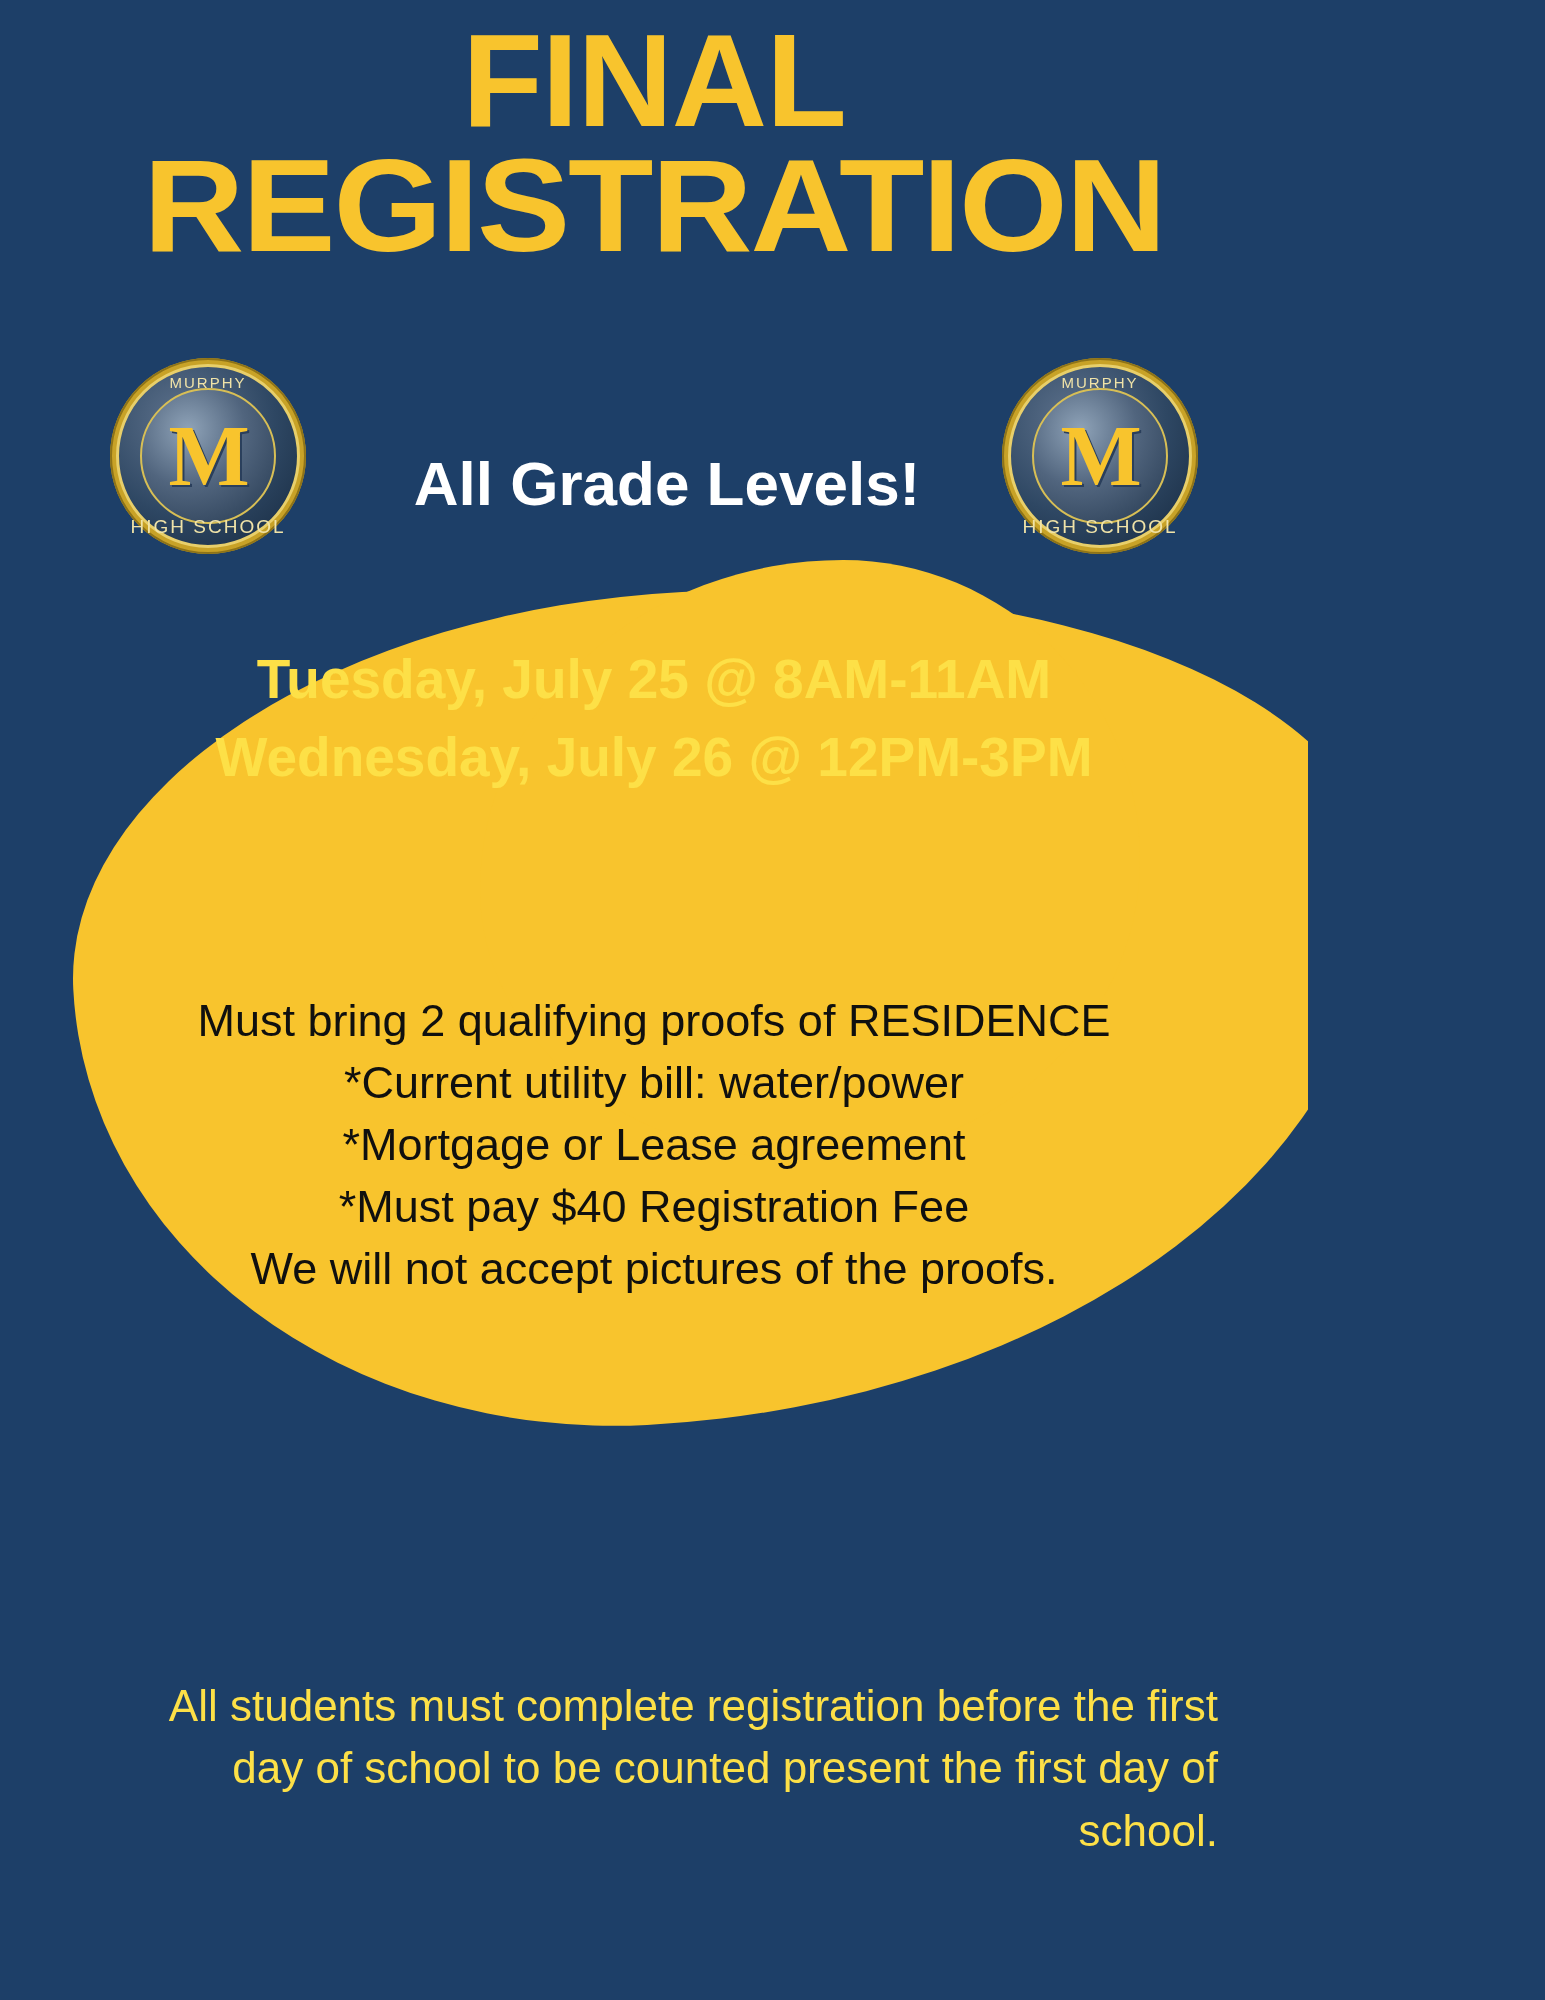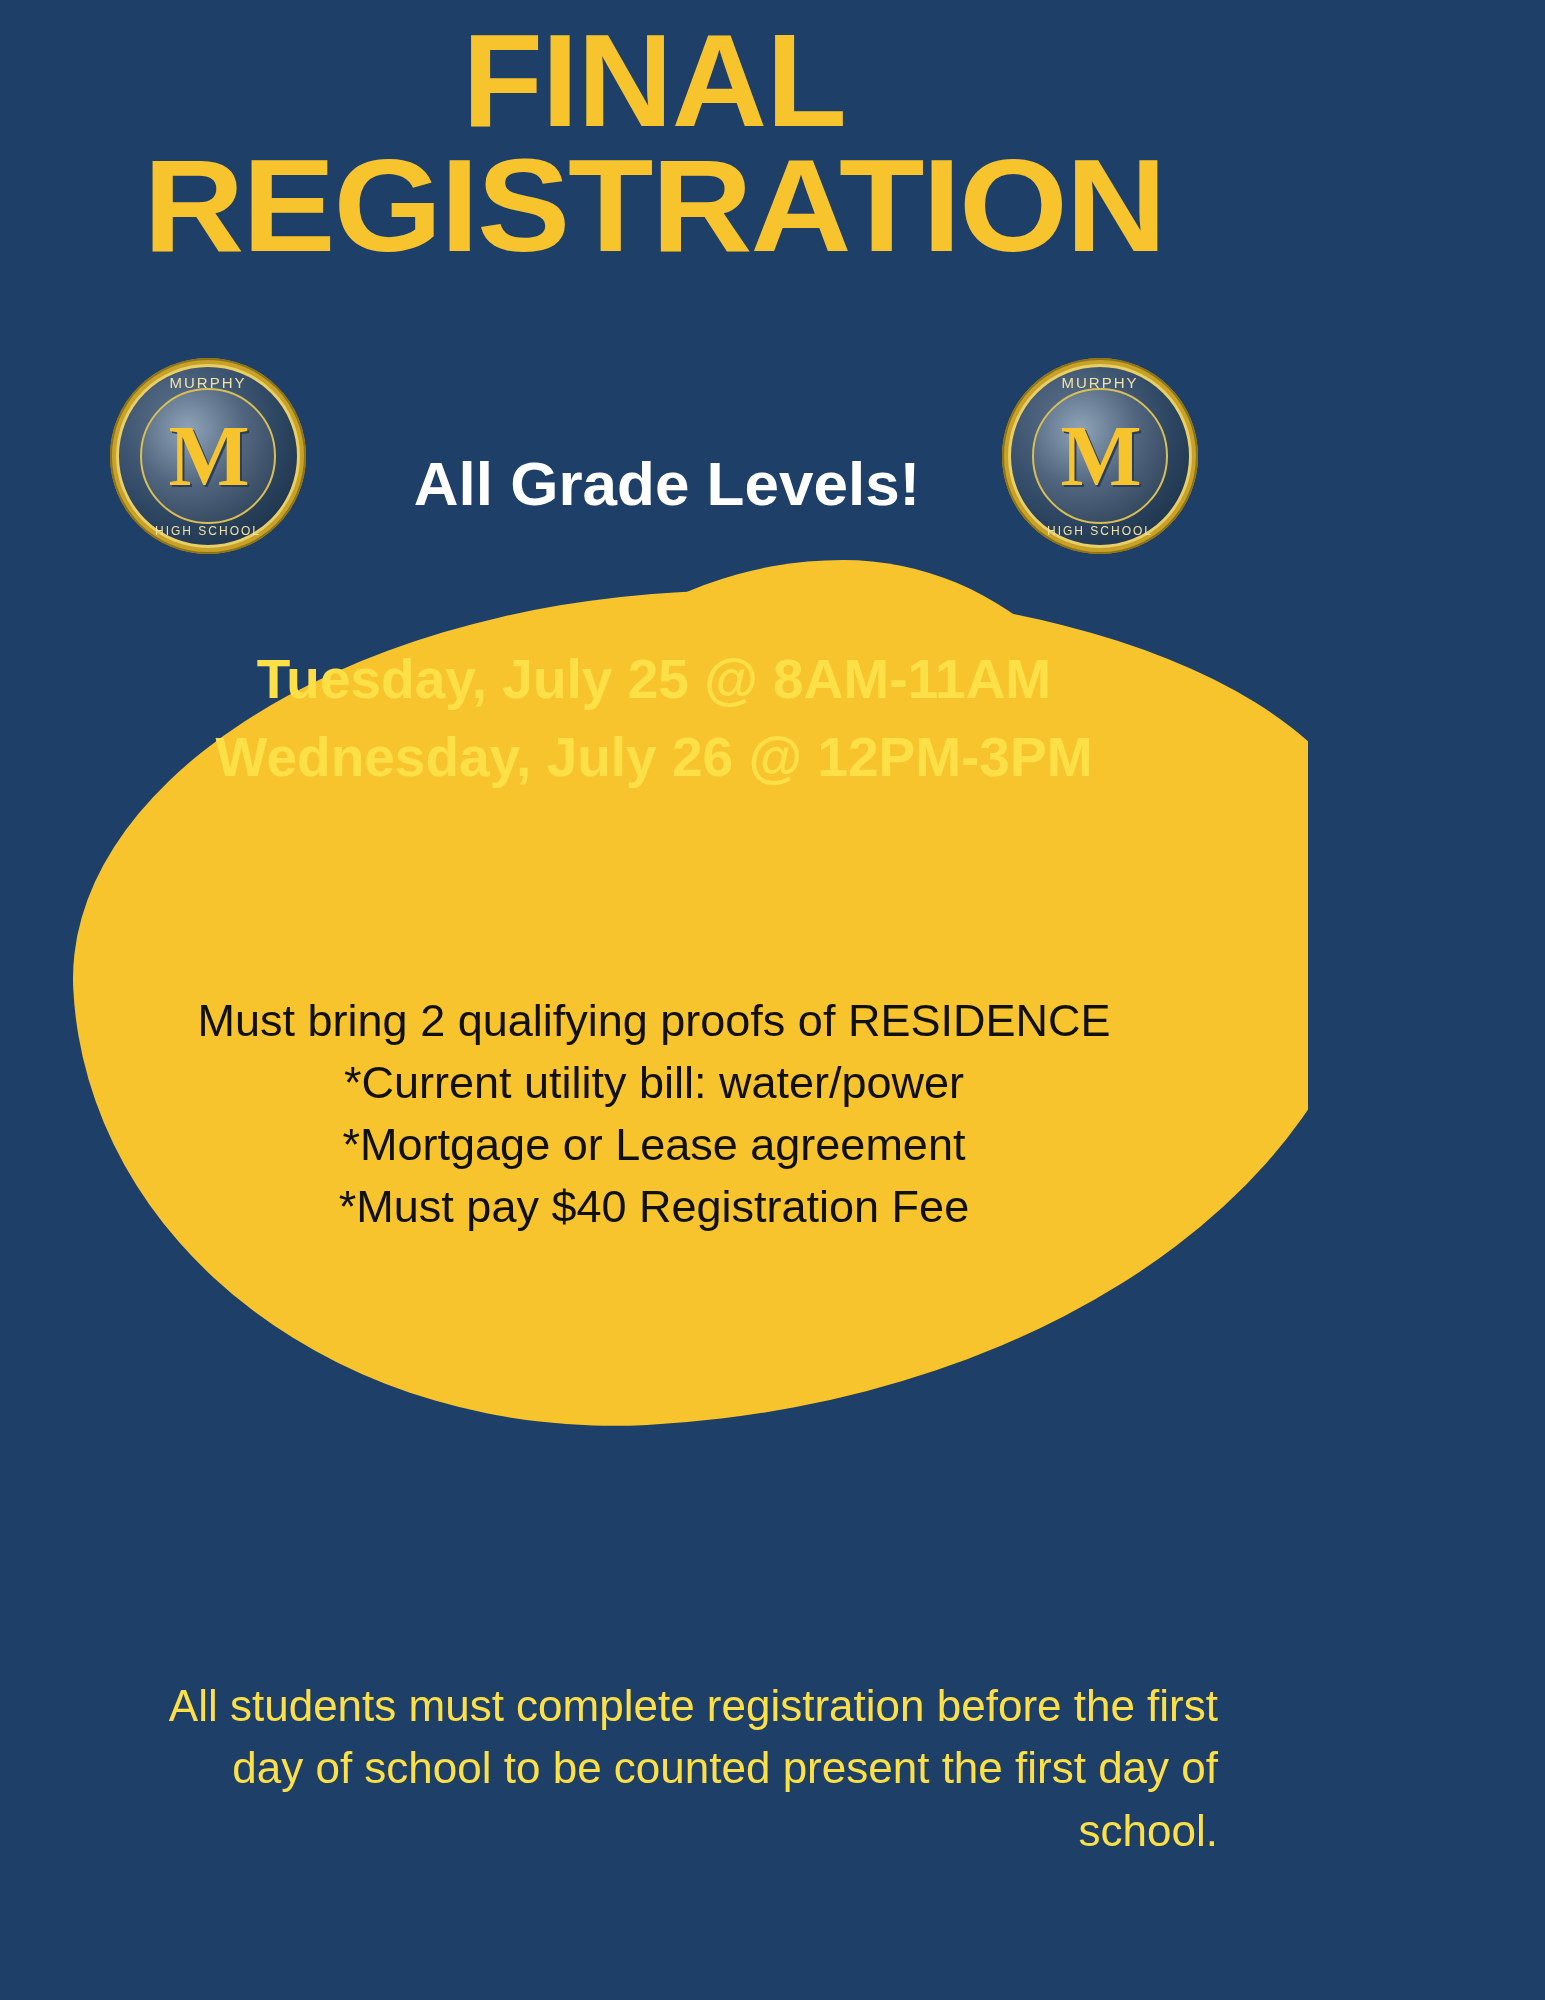--- a/index.html
+++ b/index.html
@@ -97,21 +97,21 @@
     position: absolute;
     left: 0;
     width: 100%;
     text-align: center;
     color: #f0e3a8;
     font-size: 15px;
     font-weight: normal;
     letter-spacing: 2px;
   }
   .logo .arc-top { top: 16px; }
-  .logo .arc-bottom { bottom: 16px; font-size: 12px; margin-top: 32px; }
+  .logo .arc-bottom { bottom: 16px; font-size: 19px; margin-top: 32px; }
 
   
   .blob {
     position: absolute;
     top: 590px;
     left: 75px;
     width: 1310px;
     height: 830px;
     background: #f8c42d;
     z-index: 1;
@@ -221,17 +221,18 @@
   <div class="dates">
     <span class="d-line">Tuesday, July 25 @ 8AM-11AM</span>
     <span class="d-line">Wednesday, July 26 @ 12PM-3PM</span>
   </div>
 
   <div class="requirements">
     <span class="r-line bold">Must bring 2 qualifying proofs of RESIDENCE</span>
     <span class="r-line">*Current utility bill: water/power</span>
     <span class="r-line">*Mortgage or Lease agreement</span>
     <span class="r-line">*Must pay $40 Registration Fee</span>
+    <span class="r-line bold">We will not accept pictures of the proofs.</span>
   </div>
 
   <div class="footer-note">All students must complete registration before the first day of school to be counted present the first day of school.</div>
 
 </div>
 
 </body></html>

